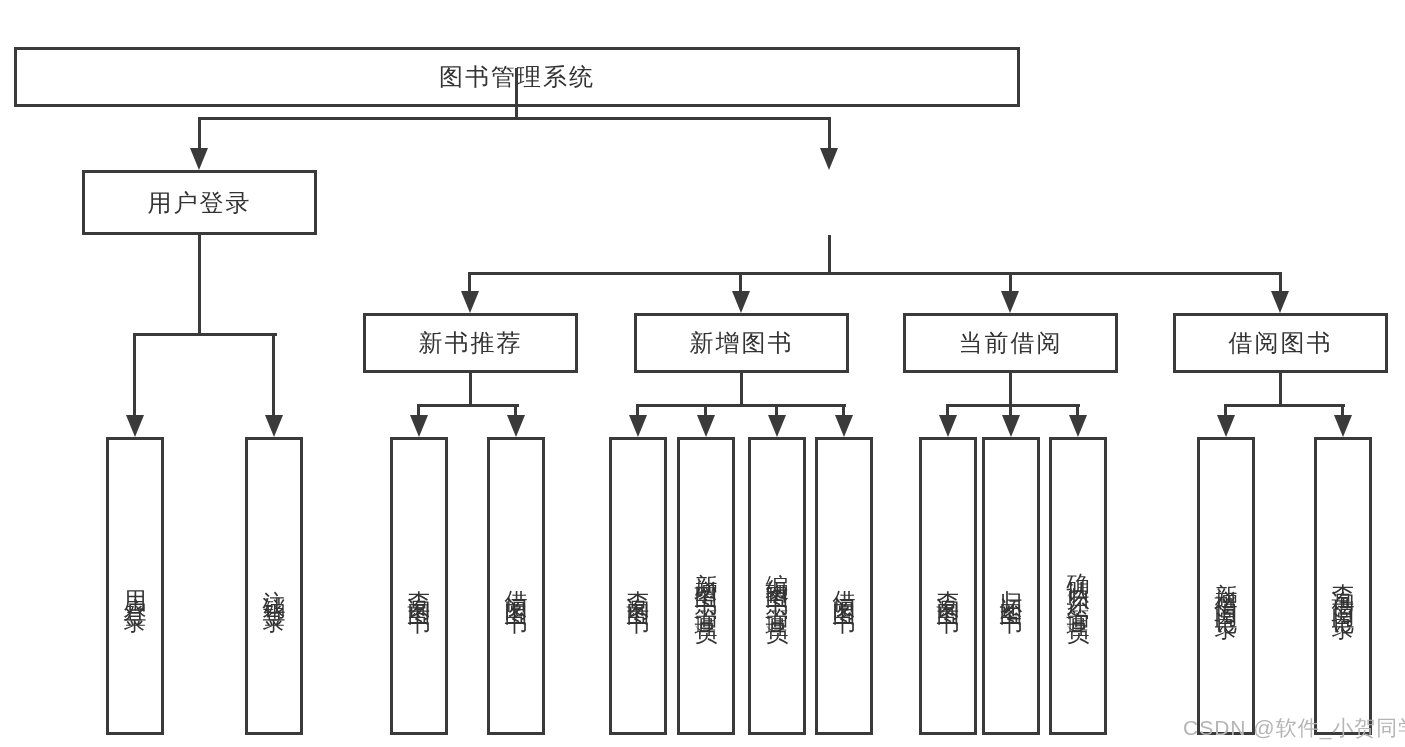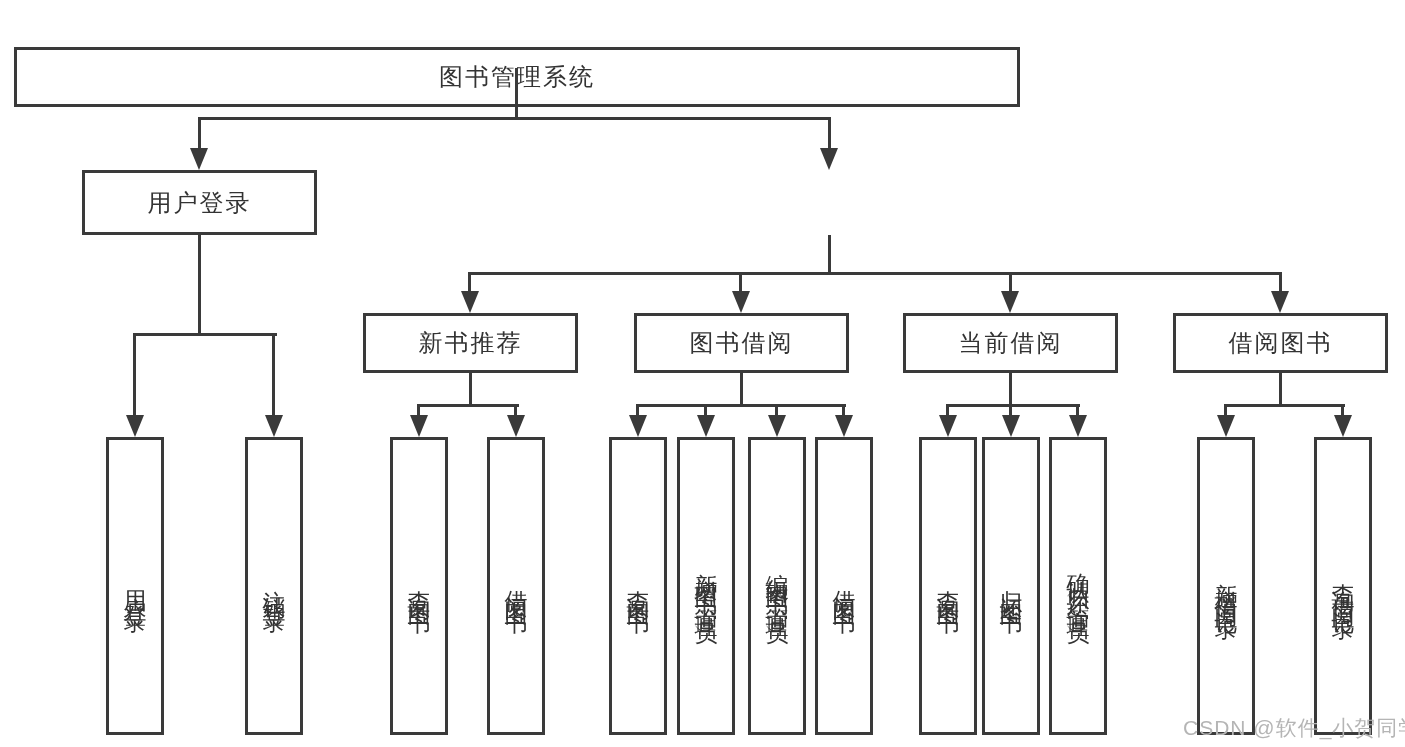--- a/index.html
+++ b/index.html
@@ -100,21 +100,21 @@
     <div class="arrow" style="left:461px; top:291px;"></div>
     <div class="vline" style="left:739px; top:272px; height:22px;"></div>
     <div class="arrow" style="left:732px; top:291px;"></div>
     <div class="vline" style="left:1009px; top:272px; height:22px;"></div>
     <div class="arrow" style="left:1001px; top:291px;"></div>
     <div class="vline" style="left:1279px; top:272px; height:22px;"></div>
     <div class="arrow" style="left:1271px; top:291px;"></div>
   </div>
 
   <div class="box lvl2" style="left:363px; top:313px; width:215px; height:60px;text-align:right;">新书推荐</div>
-  <div class="box lvl2" style="left:634px; top:313px; width:215px; height:60px;">图书借阅</div>
+  <div class="box lvl2" style="left:634px; top:313px; width:215px; height:60px;">新增图书</div>
   <div class="box lvl2" style="left:903px; top:313px; width:215px; height:60px;">当前借阅</div>
   <div class="box lvl2" style="left:1173px; top:313px; width:215px; height:60px;">借阅图书</div>
 
   <div>
     <div class="vline" style="left:469px; top:373px; height:34px;"></div>
     <div class="hline" style="left:417px; top:404px; width:102px;"></div>
     <div class="vline" style="left:417px; top:404px; height:13px;"></div>
     <div class="arrow" style="left:410px; top:415px;"></div>
     <div class="vline" style="left:514px; top:404px; height:13px;"></div>
     <div class="arrow" style="left:507px; top:415px;"></div>

